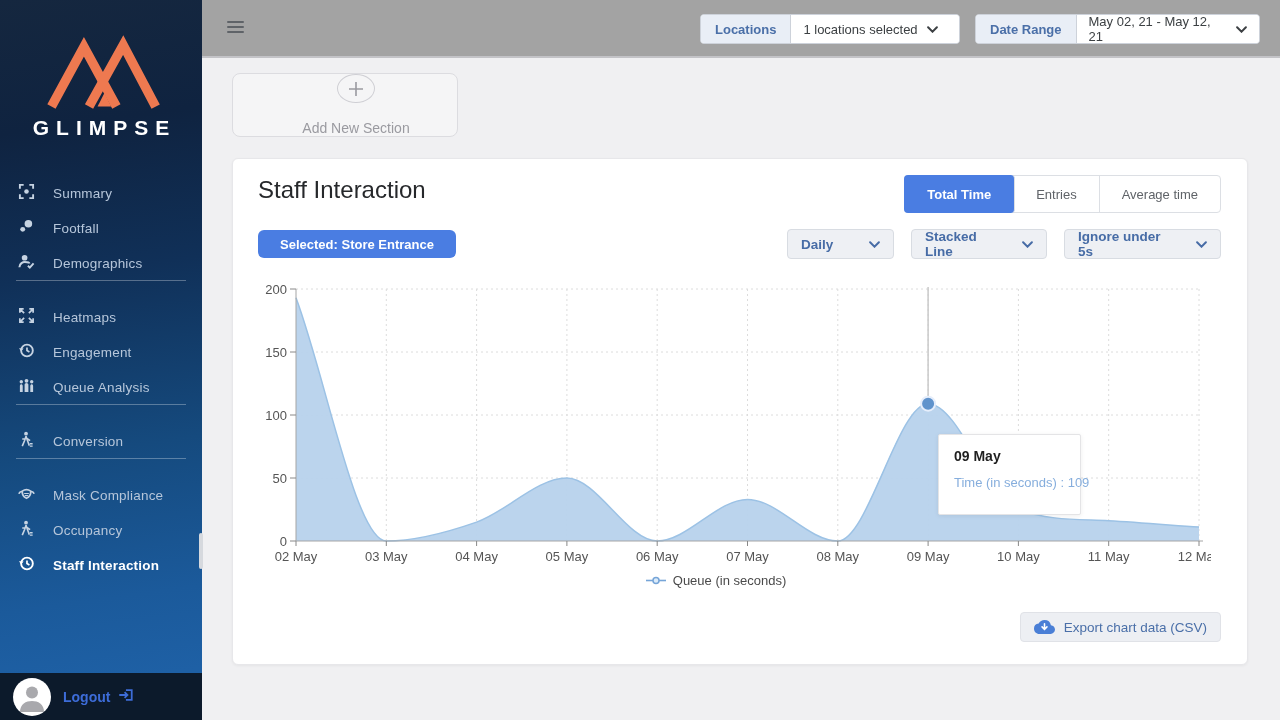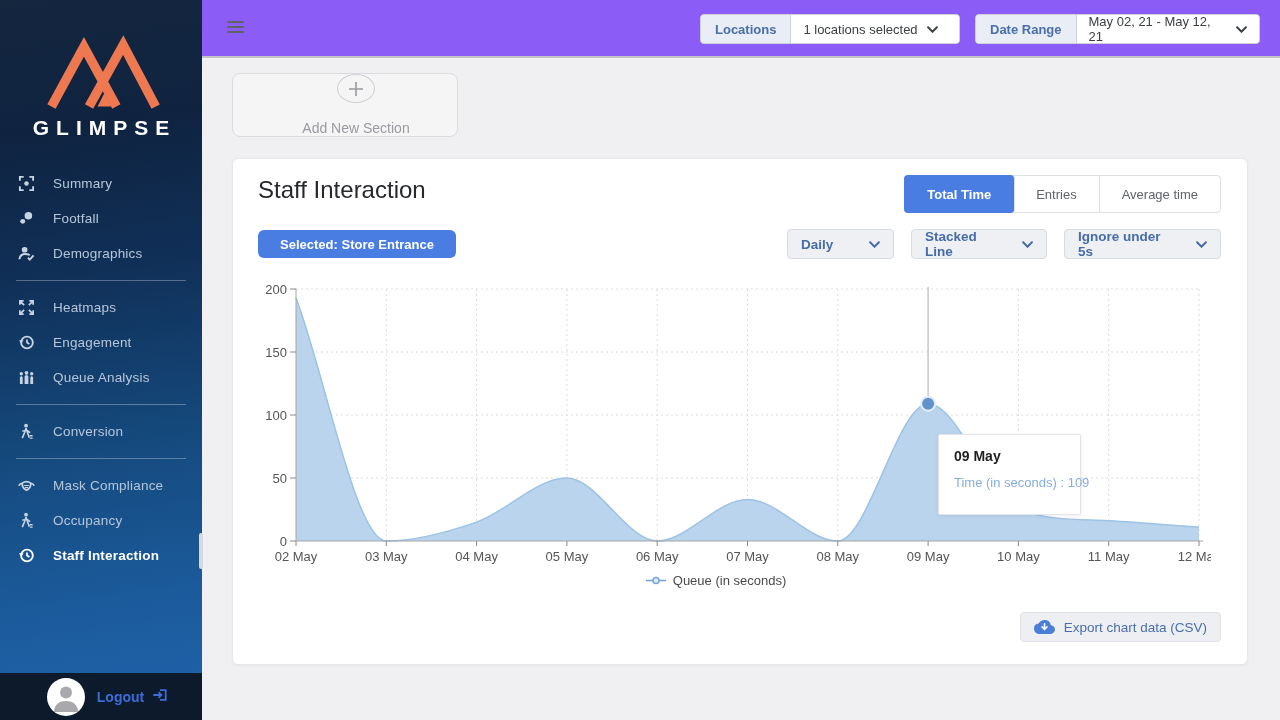--- a/index.html
+++ b/index.html
@@ -8,37 +8,37 @@
 
   
   .sidebar { position:absolute; left:0; top:0; width:202px; height:720px;
     background:linear-gradient(172deg,#15273f 0%,#0f2340 18%,#103058 38%,#154a7e 62%,#1b5a9b 82%,#1e60a5 93%);
   }
   .logo-wrap { position:absolute; left:0; top:28px; width:202px; text-align:center; }
   .logo-mark { display:block; margin:0 auto; }
   .logo-text { display:flex; justify-content:center; align-items:flex-end; gap:2px;
     color:#fff; font-size:21px; font-weight:600; letter-spacing:7px; margin-top:6px; padding-left:7px; }
   .nav { position:absolute; left:0; top:166px; width:202px; }
-  .nav-item { display:flex; align-items:center; height:35px; padding-left:16px; cursor:pointer; }
+  .nav-item { display:flex; align-items:flex-end; height:35px; padding-left:16px; cursor:pointer; }
   .nav-icon { width:20px; height:20px; display:flex; align-items:center; justify-content:center; color:#c6d3e2; flex:0 0 20px; }
   .nav-label { margin-left:17px; font-size:13.5px; font-weight:500; color:#b6c6da; letter-spacing:.2px; }
   .nav-item.active .nav-icon { color:#ffffff; }
   .nav-item.active .nav-label { color:#ffffff; font-weight:700; }
   .nav-divider { height:1px; background:rgba(255,255,255,.3); margin:9px 16px; }
   .sidebar-footer { position:absolute; left:0; bottom:0; width:202px; height:47px; background:#0c1a2b;
-    display:flex; align-items:center;justify-content:center; }
+    display:flex; align-items:center; }
   .avatar { width:38px; height:38px; border-radius:50%; background:#fff; margin-left:13px;
     display:flex; align-items:center; justify-content:center; overflow:hidden; }
   .logout { display:flex; align-items:center; gap:7px; margin-left:12px; color:#3d6cd8;
     font-size:14px; font-weight:700; cursor:pointer; }
   .side-scroll-thumb { position:absolute; left:199px; top:533px; width:4px; height:36px;
     background:#d6d9de; border-radius:2px; z-index:5; }
 
   
-  .topbar { position:absolute; left:202px; top:0; width:1078px; height:58px; background:#8b5cf6;
+  .topbar { position:absolute; left:202px; top:0; width:1078px; height:58px; background:#a3a3a3;
     border-bottom:2px solid #c3c3c7; }
   .hamburger { position:absolute; left:25px; top:21px; width:17px; cursor:pointer; }
   .hamburger span { display:block; height:2px; background:#5f6368; margin-bottom:3px; border-radius:1px; }
   .ctl-group { position:absolute; top:14px; height:30px; display:flex; align-items:stretch;
     border:1px solid #cdd2da; border-radius:4px; overflow:hidden; background:#fff; }
   .ctl-label { display:flex; align-items:center; padding:0 14px; background:#e9eef6;
     color:#4a6fa8; font-size:13px; font-weight:600; border-right:1px solid #cdd2da; }
   .ctl-value { display:flex; align-items:center; gap:9px; padding:0 12px; color:#3c4043;
     font-size:13px; font-weight:500; cursor:pointer; background:#fff; }
   .chev { color:#3c4043; display:flex; }

